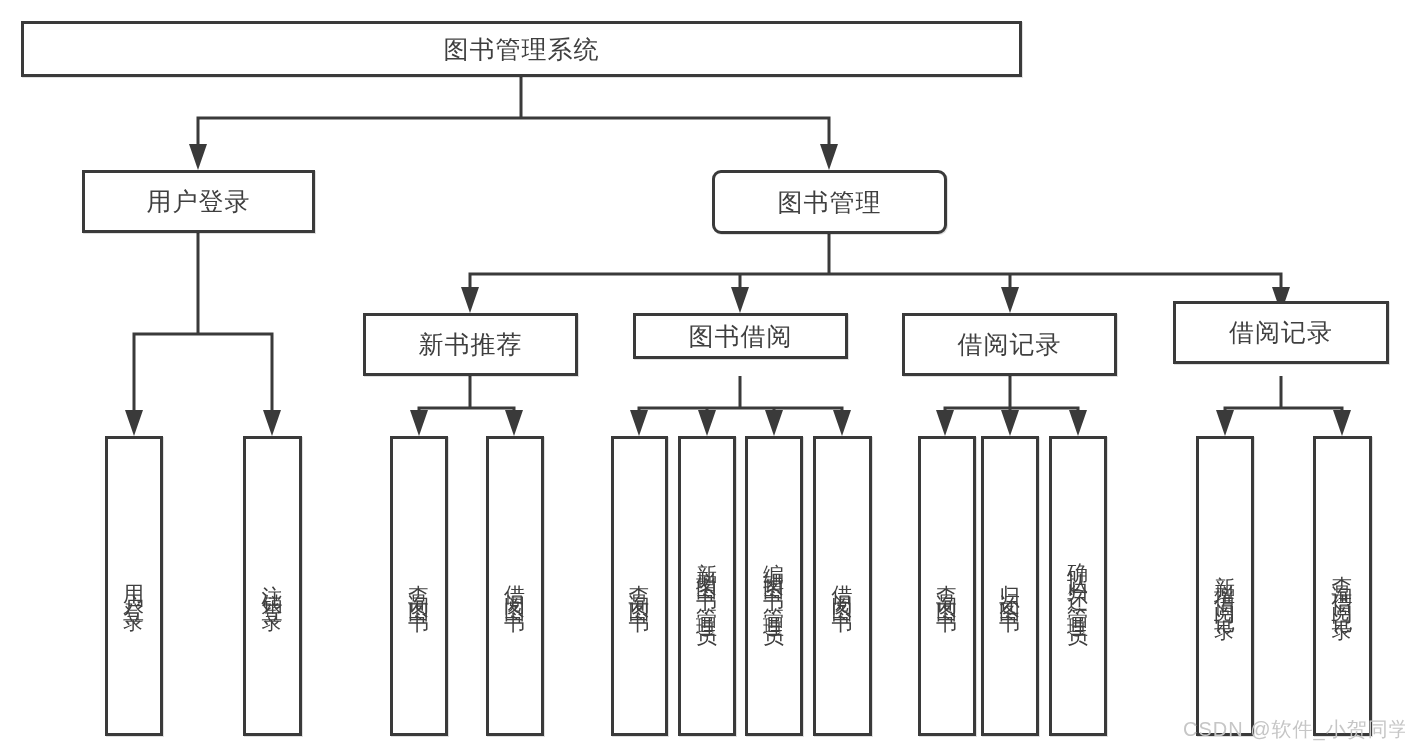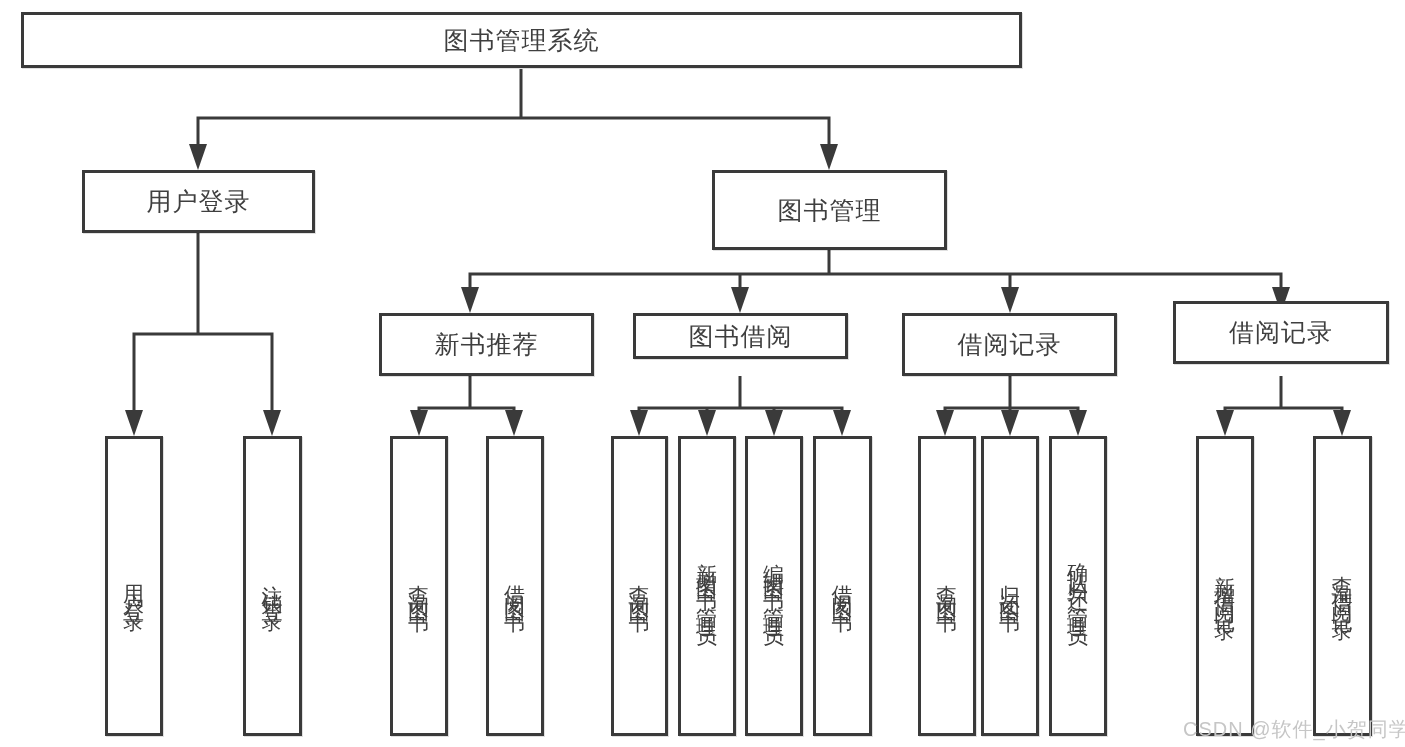--- a/index.html
+++ b/index.html
@@ -22,24 +22,24 @@
     box-shadow:1px 1px 0 rgba(0,0,0,0.12);
   }
   .h{font-size:25px;letter-spacing:1px;white-space:nowrap;}
   .v{
     writing-mode:vertical-rl;
     text-orientation:mixed;
     font-size:21px;
     line-height:1;
     letter-spacing:9px;
   }
-  .root  {left:21px;  top:12px;  width:1001px;height:56px;}
+  .root  {left:21px;  top:21px;  width:1001px;height:56px;}
   .l2a   {left:82px;  top:170px; width:233px; height:63px;}
-  .l2b   {left:712px; top:170px; width:235px; height:80px;}
-  .l3a   {left:363px; top:313px; width:215px; height:63px;margin-left:16px;}
+  .l2b   {left:712px; top:170px; width:235px; height:64px;border-radius:9px;}
+  .l3a   {left:363px; top:313px; width:215px; height:63px;}
   .l3b   {left:633px; top:313px; width:215px; height:46px;}
   .l3c   {left:902px; top:313px; width:215px; height:63px;}
   .l3d   {left:1173px;top:301px; width:216px; height:63px;}
   .leaf  {top:436px;height:300px;}
   .lf1 {left:105px; width:58px;}
   .lf2 {left:243px; width:59px;}
   .lf3 {left:390px; width:58px;}
   .lf4 {left:486px; width:58px;}
   .lf5 {left:611px; width:57px;}
   .lf6 {left:678px; width:58px;}

